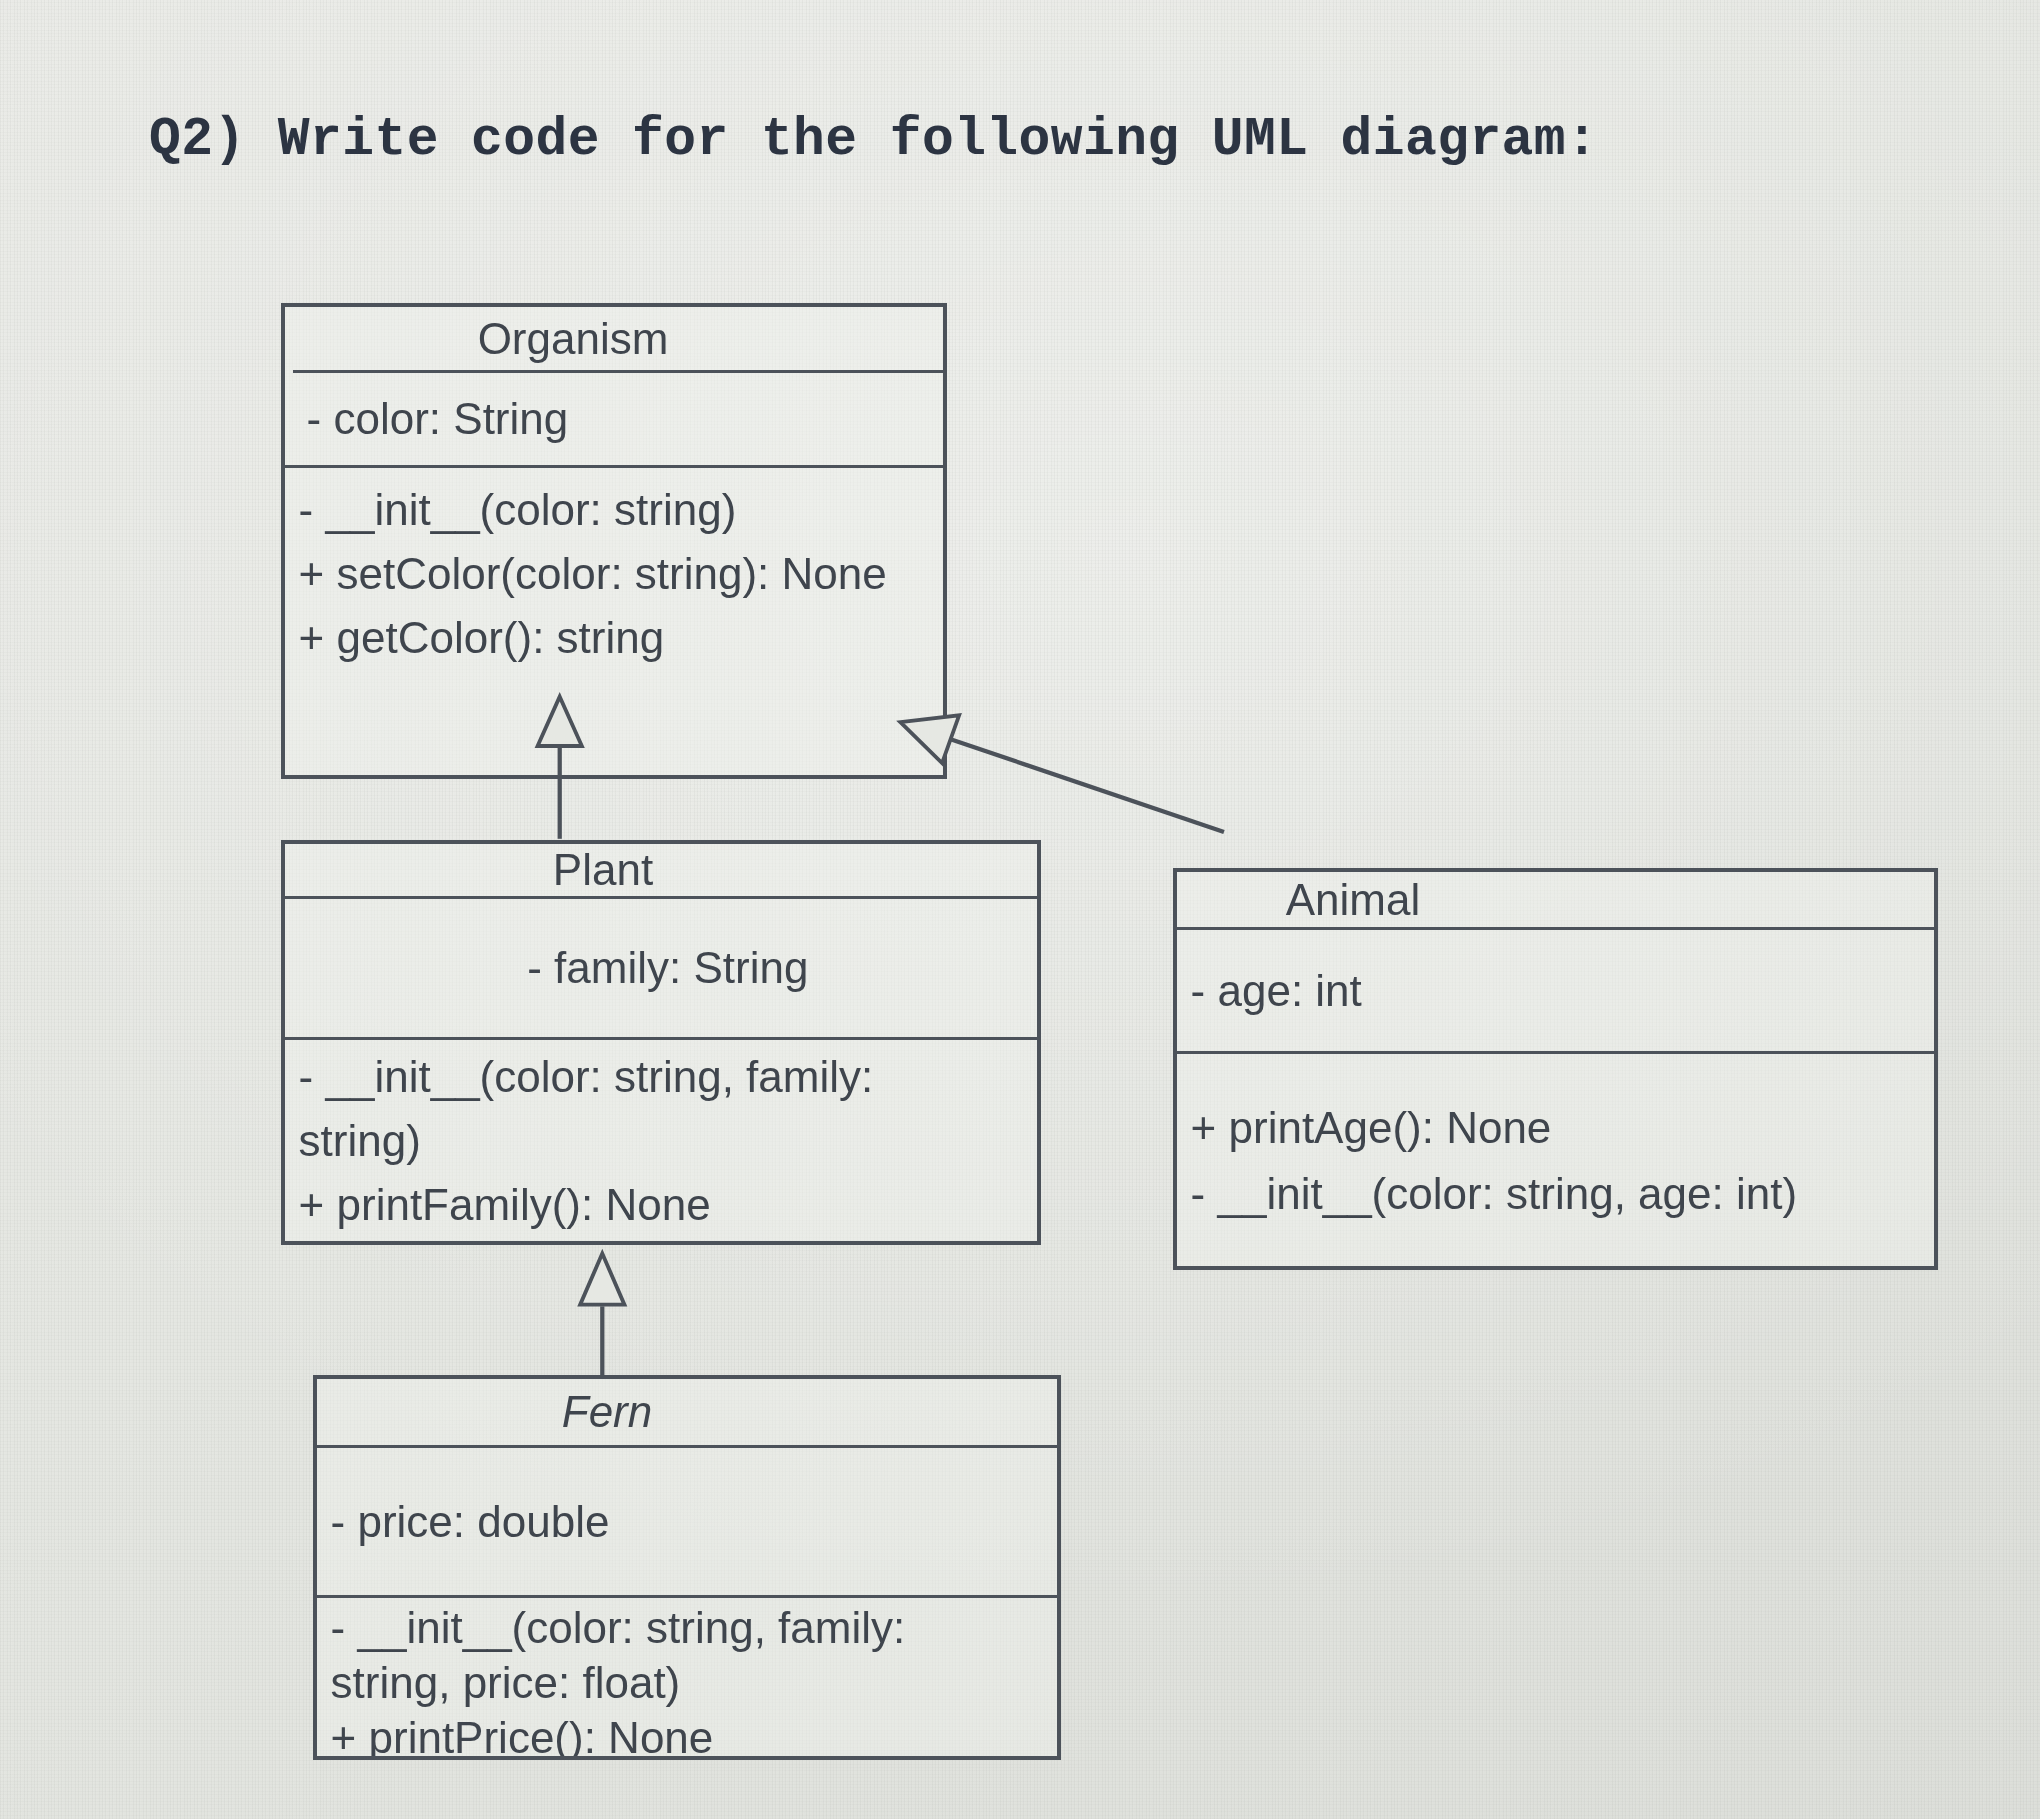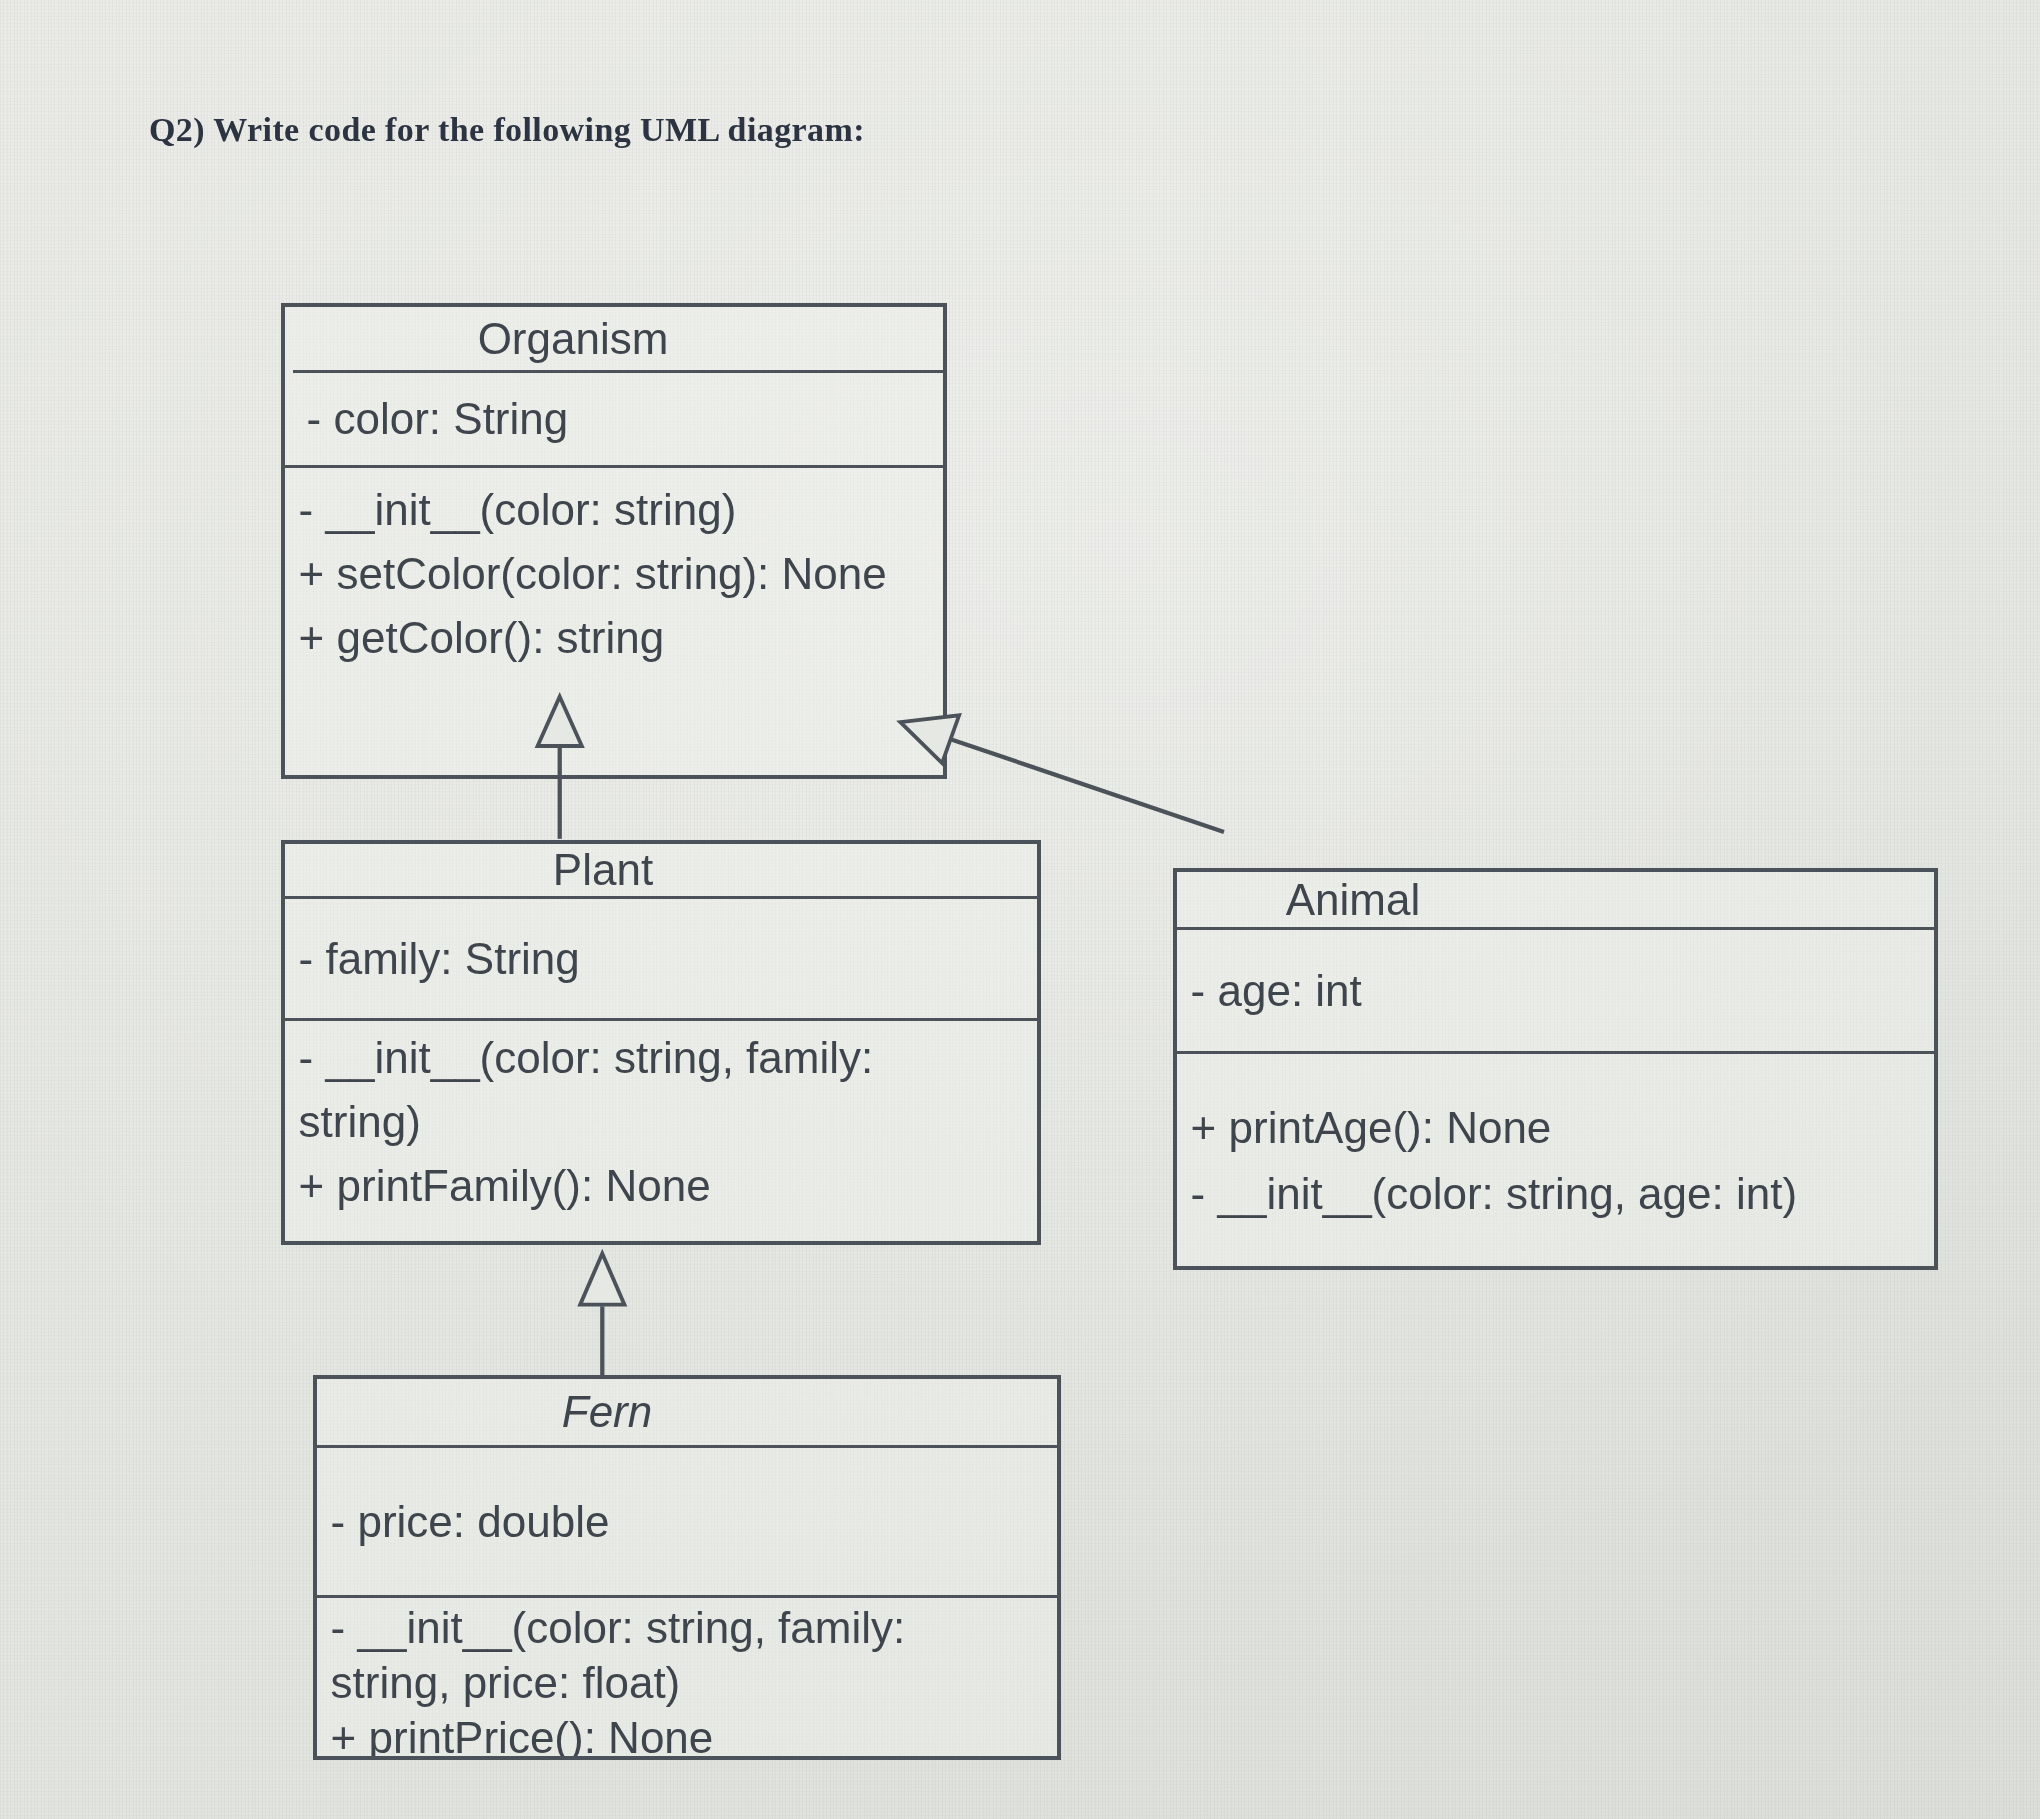--- a/index.html
+++ b/index.html
@@ -21,22 +21,22 @@
   }
   
   .canvas::before{
     content:"";position:absolute;inset:0;pointer-events:none;
     background:
       repeating-linear-gradient(90deg, rgba(110,115,108,0.055) 0 0.9px, rgba(255,255,255,0.04) 0.9px 1.7px, transparent 1.7px 3.4px),
       repeating-linear-gradient(0deg, rgba(110,115,108,0.03) 0 0.9px, transparent 0.9px 3.4px);
   }
   .page-title{
     position:absolute;left:149px;top:111px;
-    font-family:Liberation Serif, serif;
-    font-weight:bold;font-size:34px;line-height:1.1;
+    font-family:Liberation Mono, monospace;
+    font-weight:bold;font-size:53px;line-height:1.1;
     color:var(--title);letter-spacing:0.4px;
     white-space:nowrap;
   }
   .uml-class{
     position:absolute;
     display:flex;flex-direction:column;
     border:4.3px solid var(--line);
     background:rgba(240,242,237,0.45);
     color:var(--text);
     font-size:44px;
@@ -60,21 +60,21 @@
     white-space:nowrap;overflow:hidden;
   }
   
   .organism{left:281px;top:303px;width:666px;height:476px;}
   .organism .uml-title{height:63px;padding-right:82px;}
   .organism .uml-attrs{height:95px;margin-left:8px;}
   .organism .uml-methods{padding-top:10.2px;line-height:64px;}
 
   .plant{left:281px;top:840px;width:760px;height:405px;}
   .plant .uml-title{height:52px;padding-right:116px;}
-  .plant .uml-attrs{height:122px;}
+  .plant .uml-attrs{height:141px;justify-content:center;}
   .plant .uml-methods{padding-top:5.1px;line-height:64px;}
 
   .animal{left:1173px;top:868px;width:765px;height:402px;}
   .animal .uml-title{height:55px;padding-right:405px;}
   .animal .uml-attrs{height:124px;}
   .animal .uml-methods{padding-top:41px;line-height:66px;}
 
   .fern{left:313px;top:1375px;width:748px;height:385px;}
   .fern .uml-title{height:66px;padding-right:160px;font-style:italic;}
   .fern .uml-attrs{height:150px;}

